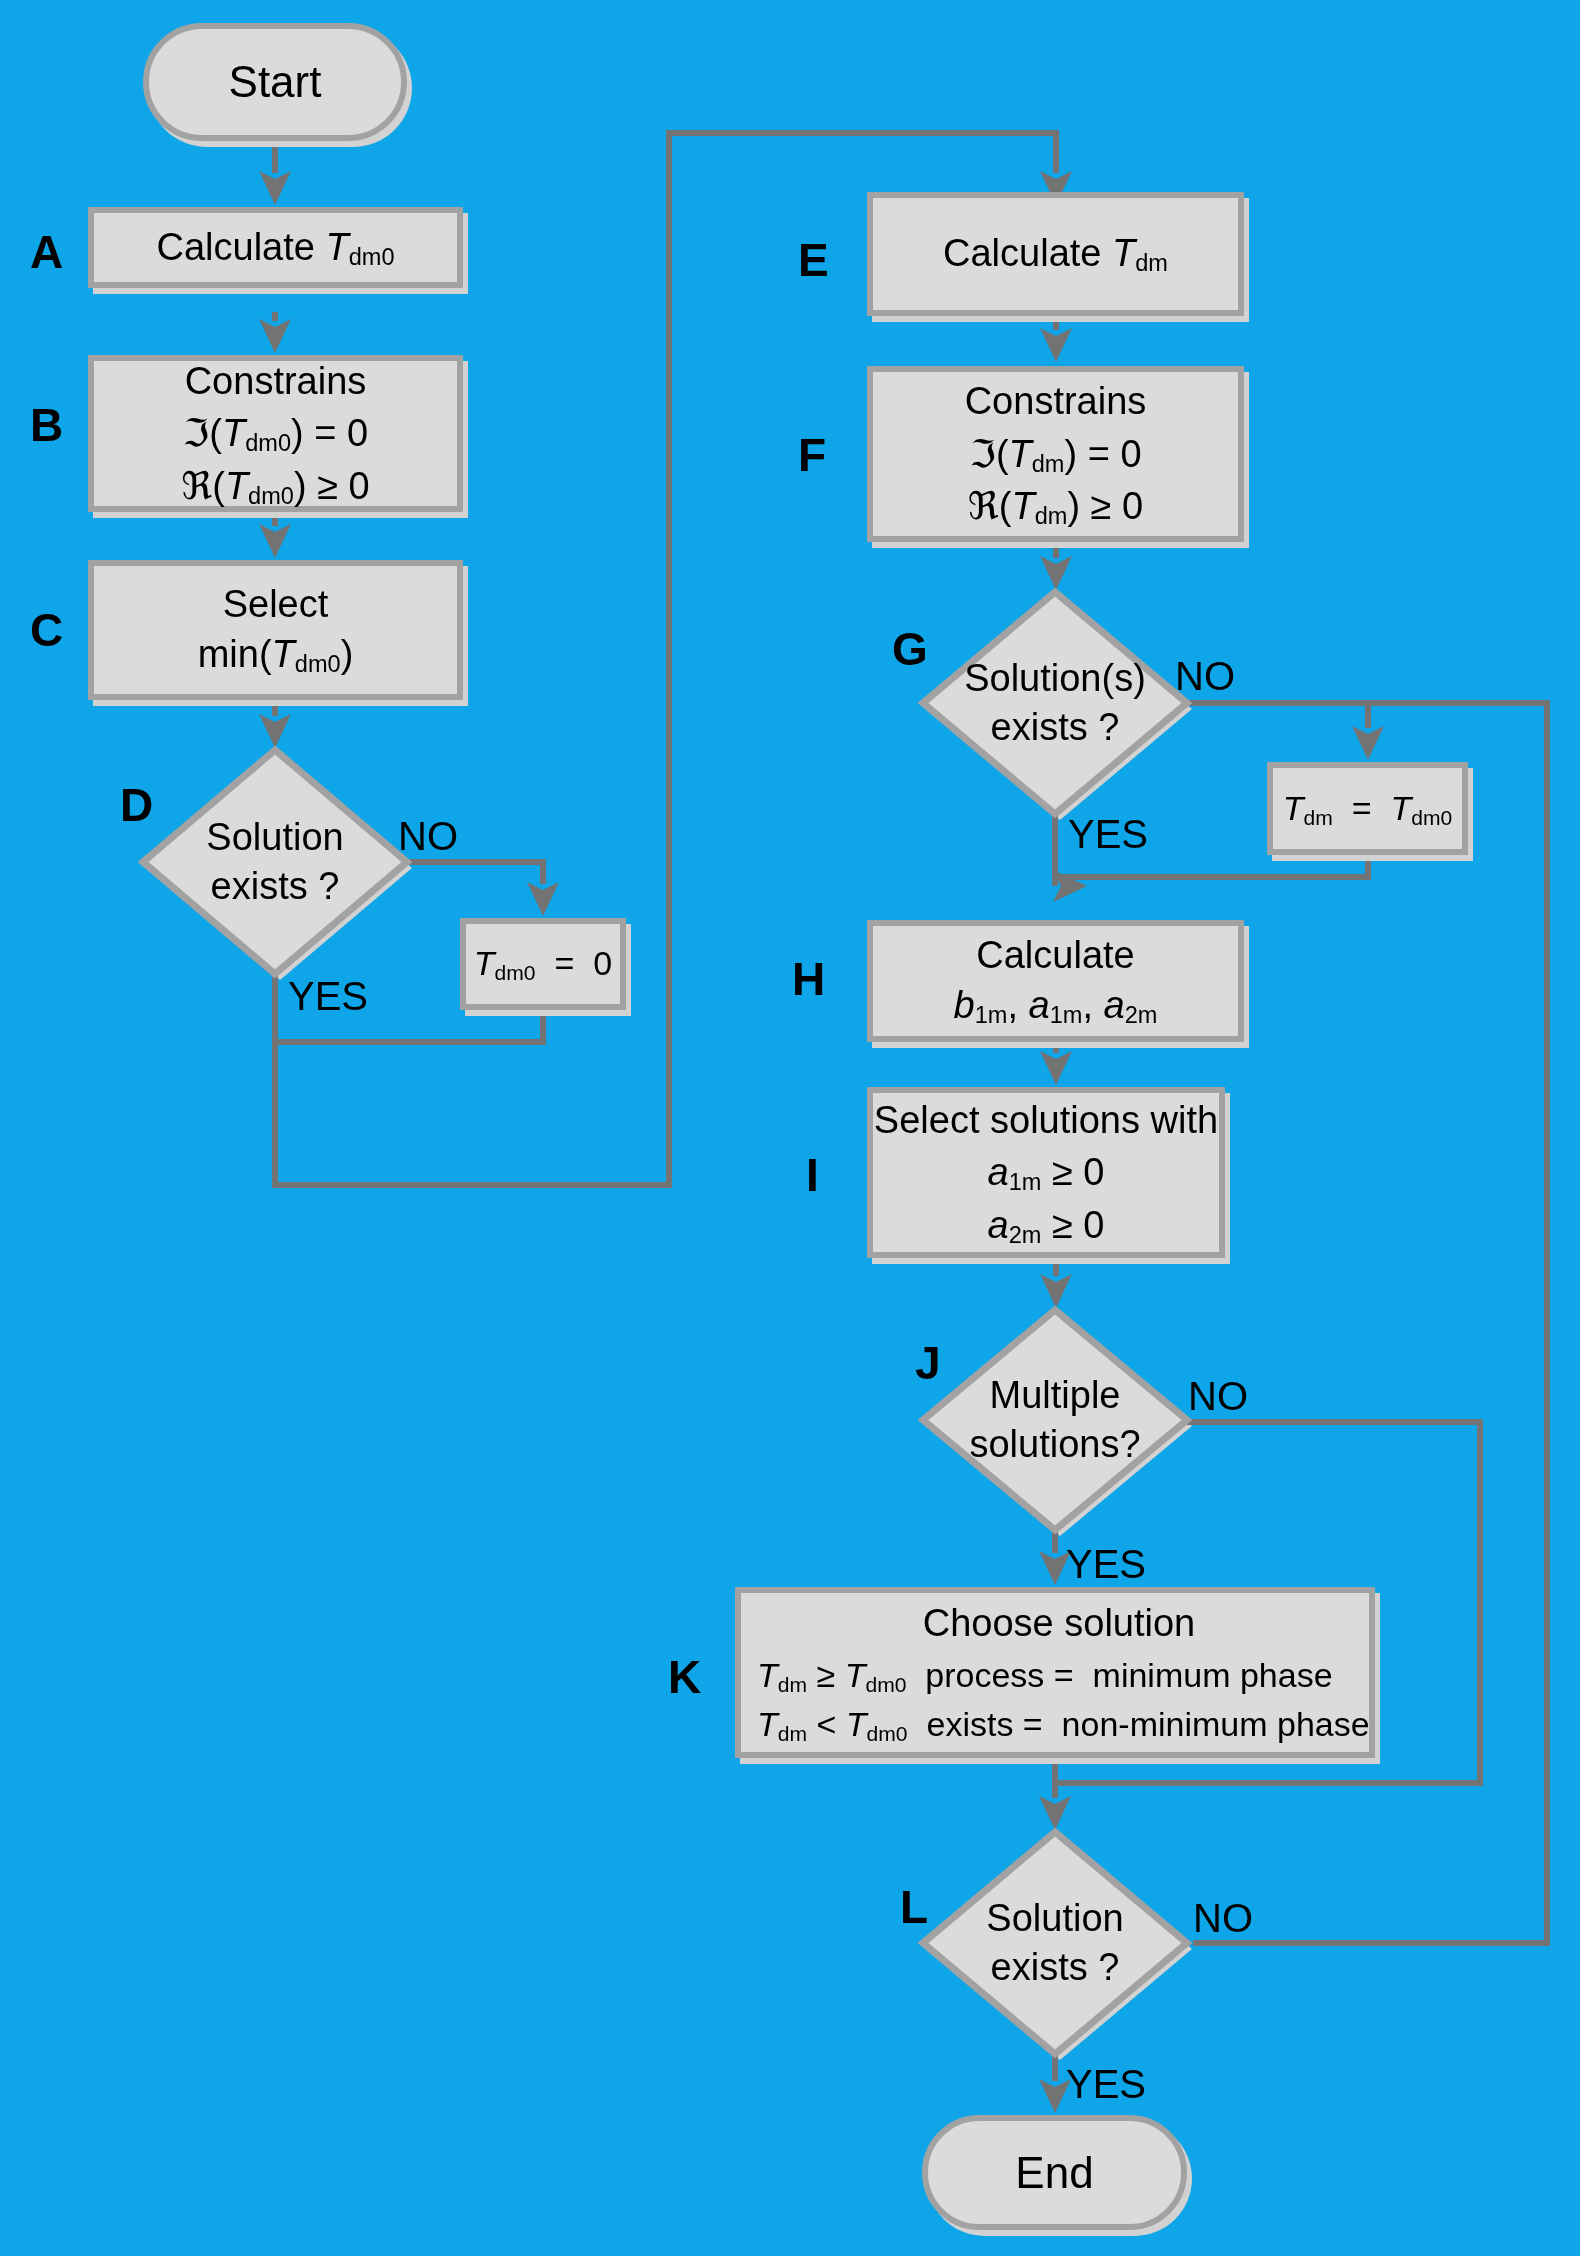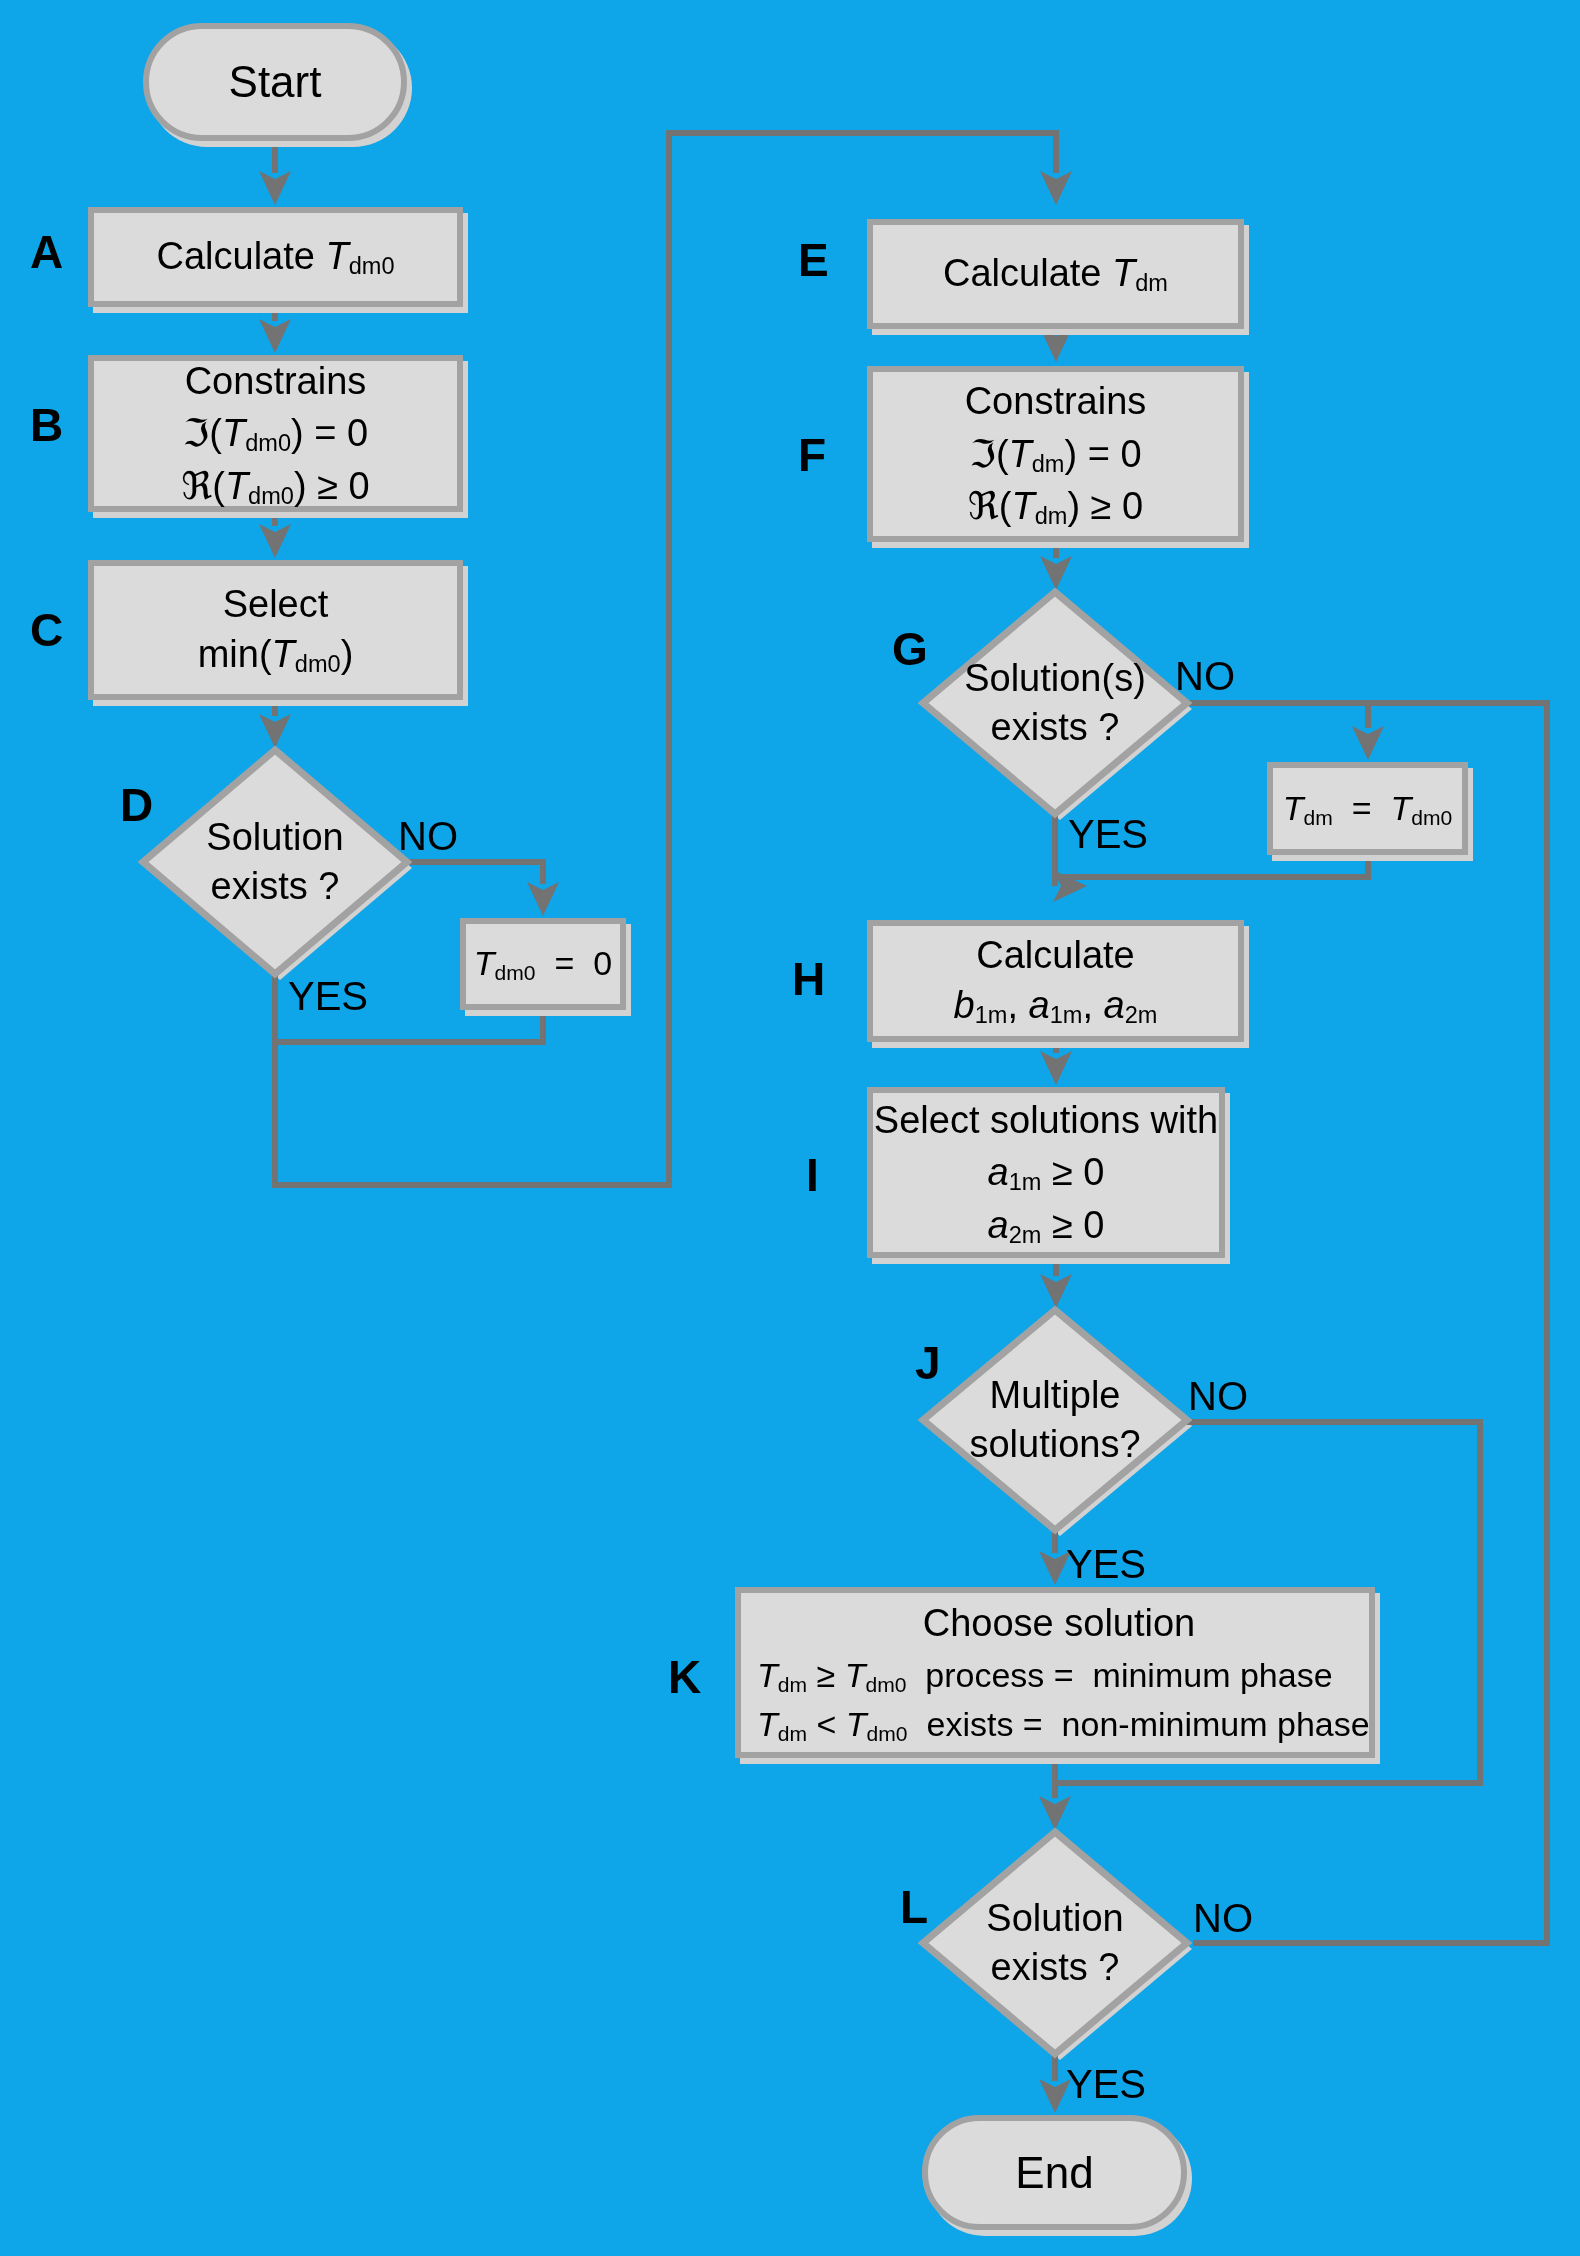--- a/index.html
+++ b/index.html
@@ -64,21 +64,21 @@
     <polygon points="275,750 407,862 275,974 143,862" fill="#dbdbdb" stroke="#a2a2a2" stroke-width="7"></polygon>
     <polygon points="1055,592 1187,703 1055,814 923,703" fill="#dbdbdb" stroke="#a2a2a2" stroke-width="7"></polygon>
     <polygon points="1055,1310 1187,1420 1055,1530 923,1420" fill="#dbdbdb" stroke="#a2a2a2" stroke-width="7"></polygon>
     <polygon points="1055,1832 1187,1943 1055,2054 923,1943" fill="#dbdbdb" stroke="#a2a2a2" stroke-width="7"></polygon>
   </svg>
 
   <div class="node pill" style="left:143px;top:23px;width:264px;height:118px;">
     <div>Start</div>
   </div>
 
-  <div class="node" style="left:88px;top:207px;width:375px;height:100px;">
+  <div class="node" style="left:88px;top:207px;width:375px;height:81px;">
     <div>
         <div class="tline"><span>Calculate </span><span class="it">T</span><span class="sb">dm0</span></div>
       </div>
   </div>
 
   <div class="node b-box" style="left:88px;top:355px;width:375px;height:157px;">
     <div>
         <div class="tline"><span>Constrains</span></div>
         <div class="tline"><span class="fk">ℑ</span><span>(</span><span class="it">T</span><span class="sb">dm0</span><span>) = 0</span></div>
         <div class="tline"><span class="fk">ℜ</span><span>(</span><span class="it">T</span><span class="sb">dm0</span><span>) ≥ 0</span></div>
@@ -91,21 +91,21 @@
         <div class="tline"><span>min(</span><span class="it">T</span><span class="sb">dm0</span><span>)</span></div>
       </div>
   </div>
 
   <div class="node" style="left:460px;top:918px;width:166px;height:92px;font-size:34px;">
     <div>
         <div class="tline"><span class="it">T</span><span class="sb">dm0</span><span>  =  0</span></div>
       </div>
   </div>
 
-  <div class="node" style="left:867px;top:219px;width:377px;height:110px;">
+  <div class="node" style="left:867px;top:192px;width:377px;height:124px;">
     <div>
         <div class="tline"><span>Calculate </span><span class="it">T</span><span class="sb">dm</span></div>
       </div>
   </div>
 
   <div class="node b-box" style="left:867px;top:366px;width:377px;height:176px;">
     <div>
         <div class="tline"><span>Constrains</span></div>
         <div class="tline"><span class="fk">ℑ</span><span>(</span><span class="it">T</span><span class="sb">dm</span><span>) = 0</span></div>
         <div class="tline"><span class="fk">ℜ</span><span>(</span><span class="it">T</span><span class="sb">dm</span><span>) ≥ 0</span></div>

